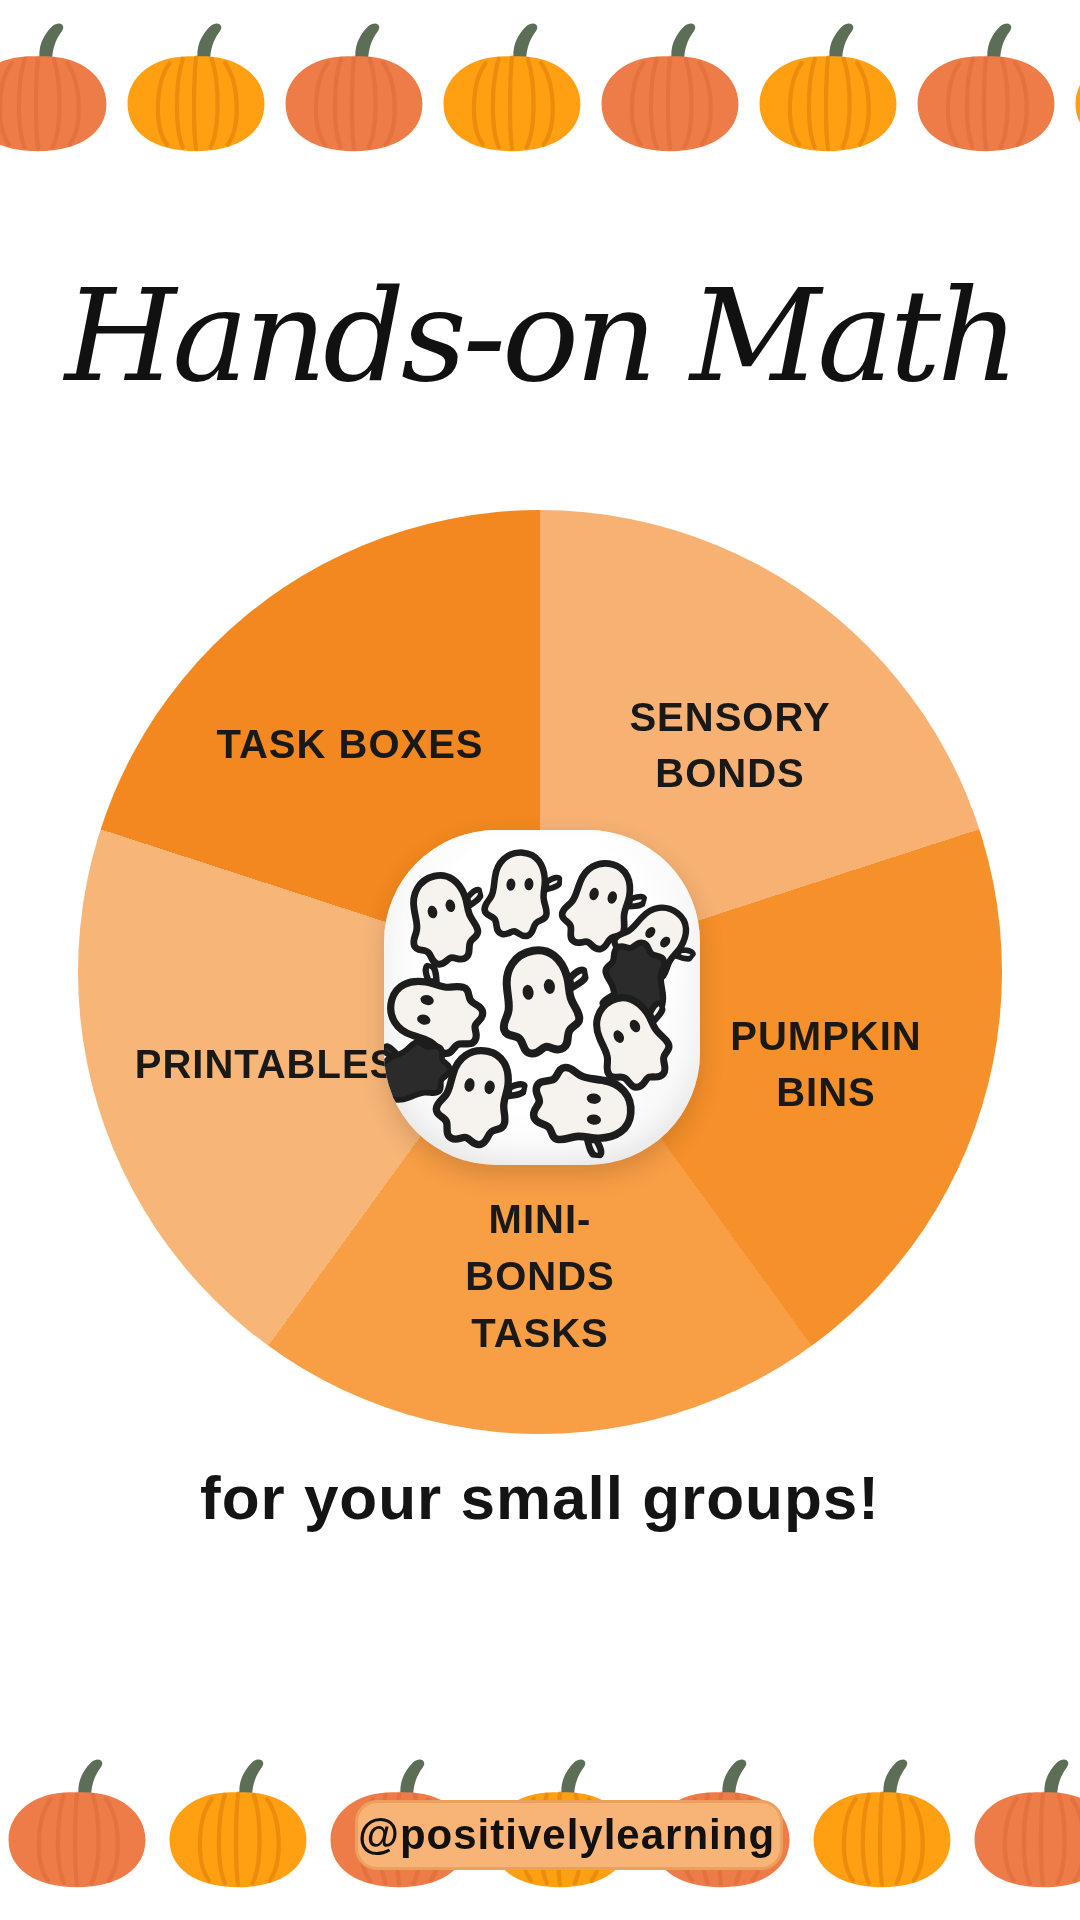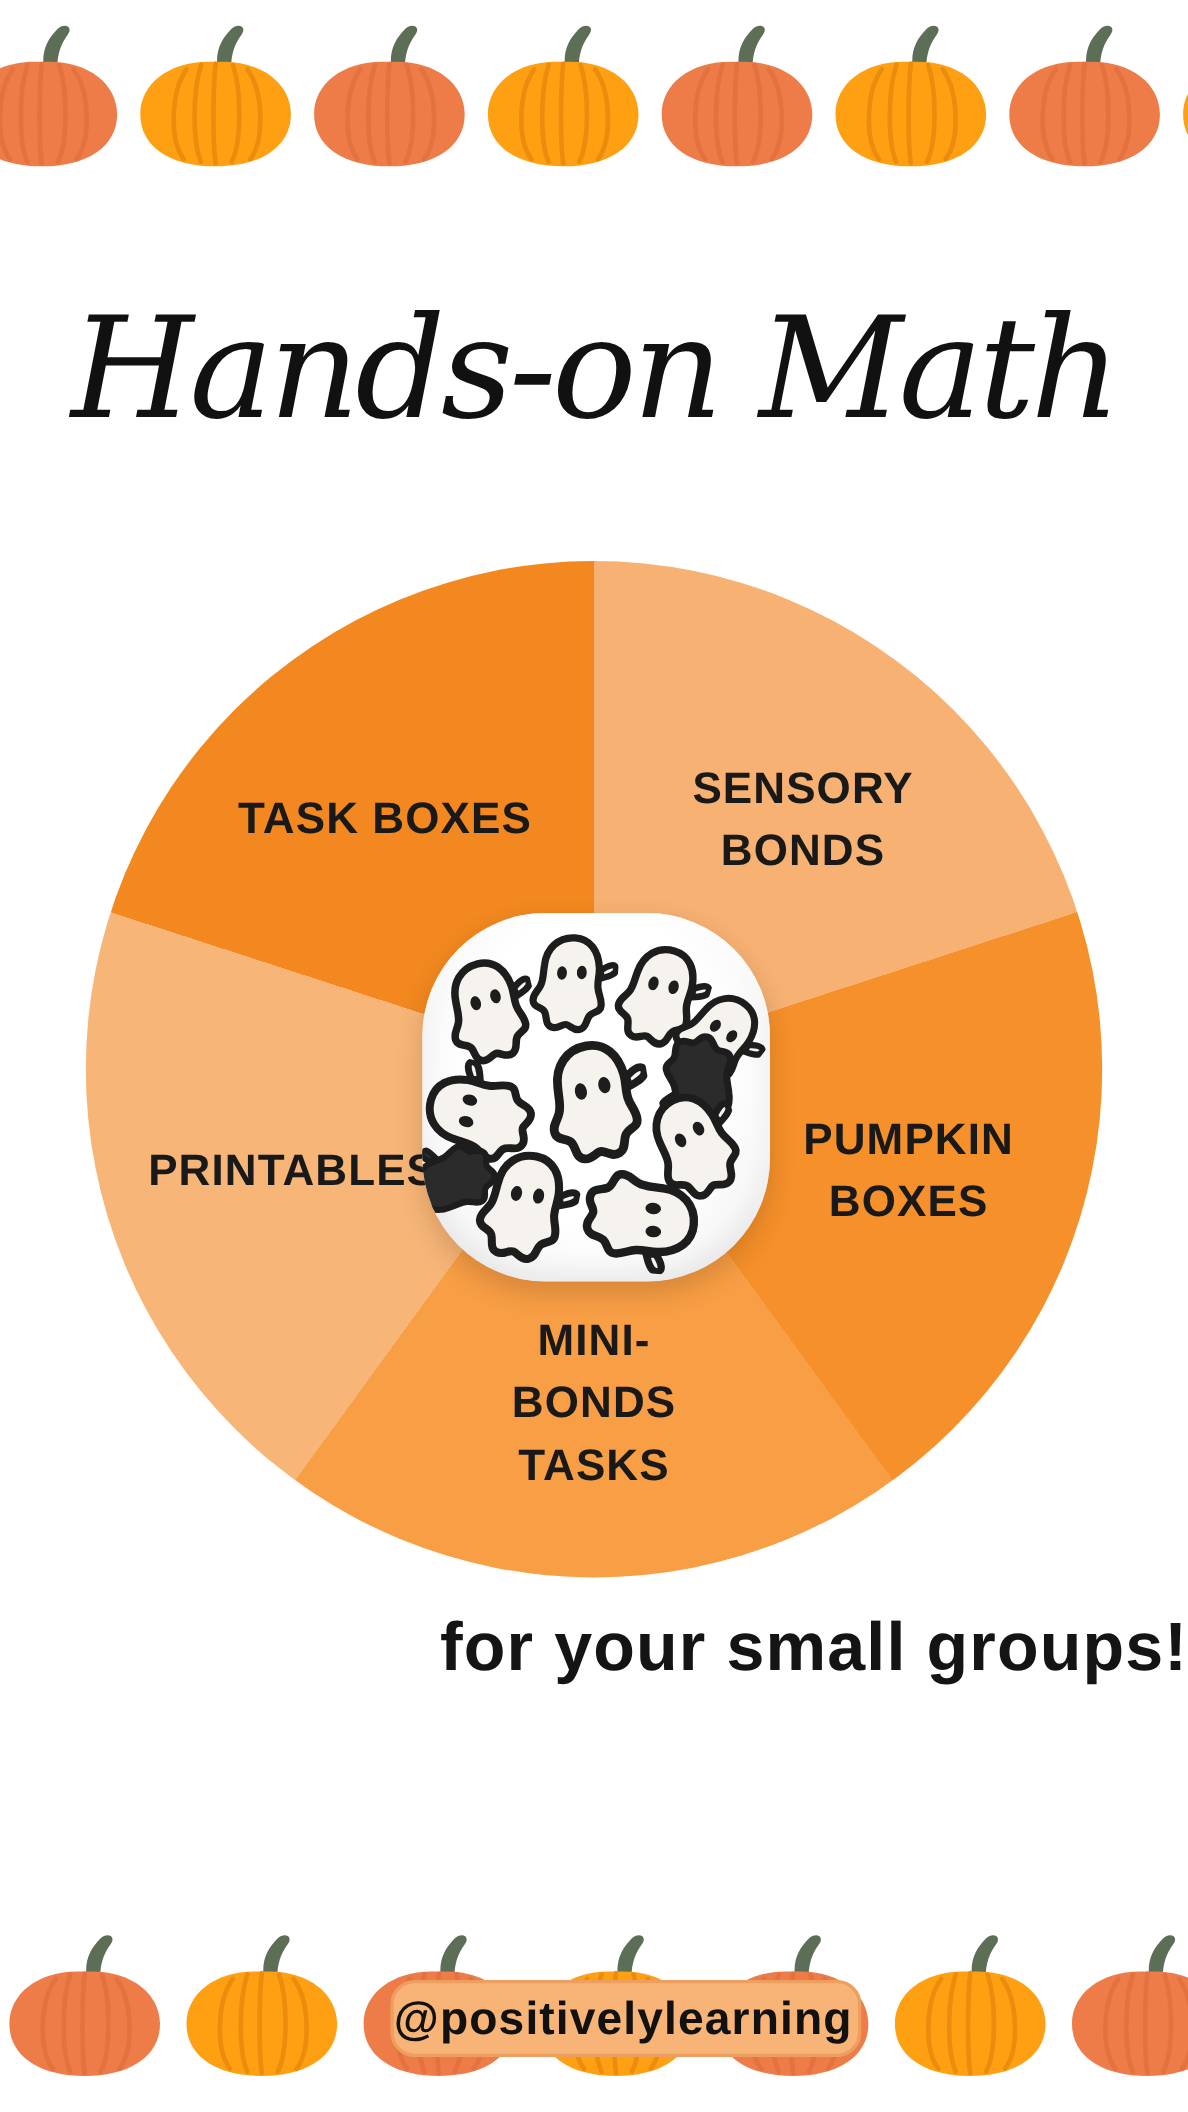--- a/index.html
+++ b/index.html
@@ -17,21 +17,21 @@
 
   
   .title{
     position:absolute;left:0;top:225px;width:1080px;height:220px;
     display:flex;align-items:center;justify-content:center;
     font-family:"DejaVu Serif",serif;font-style:italic;font-weight:400;
     font-size:128px;letter-spacing:-4px;color:var(--title-text,#111);margin:0;
     white-space:nowrap;
   }
   .subtitle{
-    position:absolute;left:0;top:1462px;width:1080px;text-align:right;
+    position:absolute;left:0;top:1462px;width:1080px;text-align:center;
     font-size:62px;font-weight:700;letter-spacing:1px;color:#141414;
   }
 
   
   .wheel{
     position:absolute;left:78px;top:510px;width:924px;height:924px;
     border-radius:50%;
   }
   .wheel-label{
     position:absolute;transform:translate(-50%,-50%);
@@ -129,21 +129,21 @@
     </div>
     <div class="wheel-label wl-sensory">
       <div>SENSORY</div>
       <div>BONDS</div>
     </div>
     <div class="wheel-label wl-printables">
       <div>PRINTABLES</div>
     </div>
     <div class="wheel-label wl-bonds">
       <div>PUMPKIN</div>
-      <div>BOXES</div>
+      <div>BINS</div>
     </div>
     <div class="wheel-label wl-mini">
       <div>MINI-</div>
       <div>BONDS</div>
       <div>TASKS</div>
     </div>
 
     <div class="dish">
       <svg class="ghost" style="left:18px;top:38px;width:86px;height:103px;transform:rotate(-14deg)">
           <use href="#ghost"></use>

